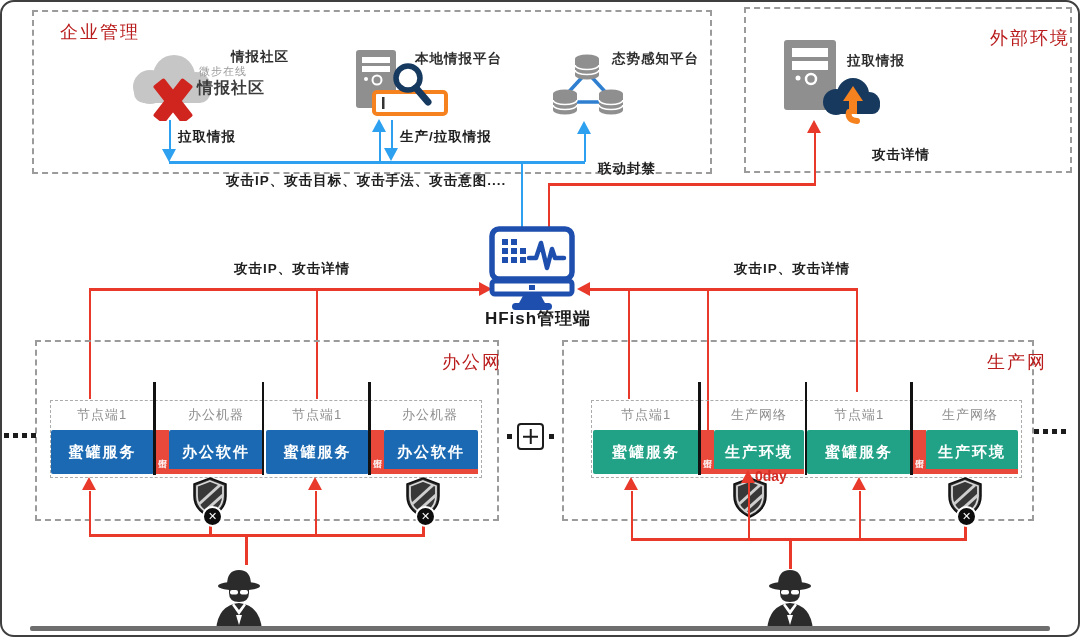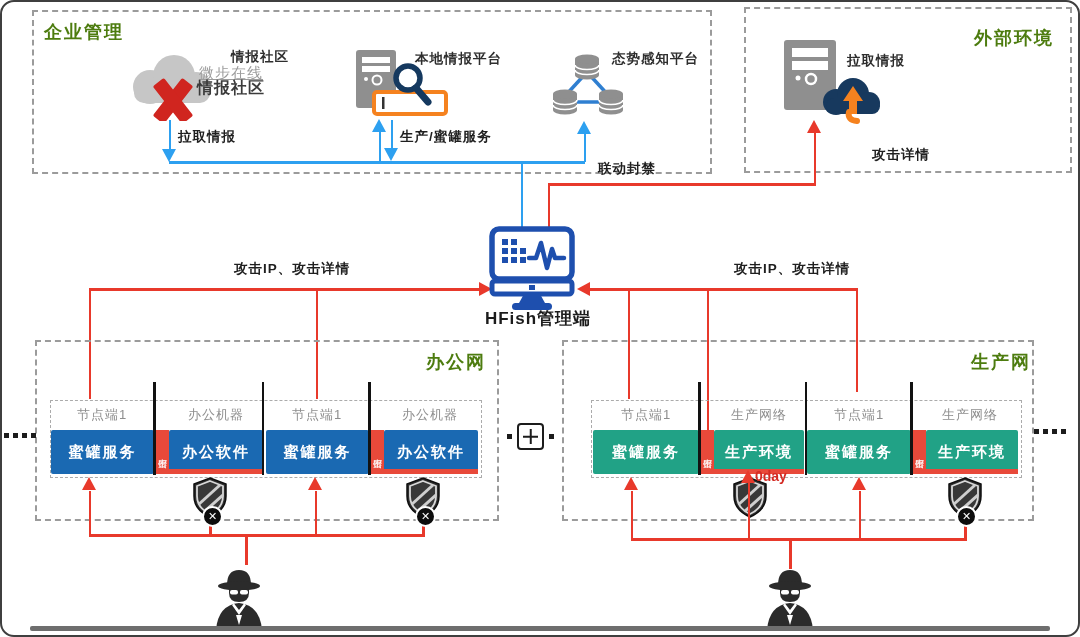--- a/index.html
+++ b/index.html
@@ -4,25 +4,25 @@
 <style>
   html,body{margin:0;padding:0;background:#fff;}
   .canvas{
     position:relative;width:1076px;height:633px;margin:0;
     border:2px solid #3f3f3f;border-radius:14px;background:#fff;overflow:hidden;
     font-family:"Liberation Sans","DejaVu Sans",sans-serif;color:#1c1c1c;
   }
   
   .dashed-box{position:absolute;border:2px dashed #9b9b9b;background:transparent;}
   .inner-box{position:absolute;border:1.5px dashed #ababab;}
-  .box-title{position:absolute;font-size:18px;font-weight:700;letter-spacing:2px;color:#4d7c0f;}
+  .box-title{position:absolute;font-size:18px;font-weight:400;letter-spacing:2px;color:#b91c1c;margin-left:16px;}
   .icon-label{position:absolute;font-size:13.5px;font-weight:600;color:#2e2e2e;letter-spacing:1px;}
   .flow-label{position:absolute;font-size:13.5px;font-weight:600;color:#1f1f1f;letter-spacing:1px;}
   .node-label{position:absolute;font-size:13px;font-weight:500;color:#8e8e8e;letter-spacing:1px;transform:translateX(-50%);white-space:nowrap;}
-  .brand-small{position:absolute;font-size:15px;color:#9c9c9c;letter-spacing:1px;text-decoration:underline;}
+  .brand-small{position:absolute;font-size:11px;color:#9c9c9c;letter-spacing:1px;}
   .brand-large{position:absolute;font-size:16px;font-weight:700;color:#3b3b3b;letter-spacing:1px;}
   .hfish-label{position:absolute;font-size:17px;font-weight:600;letter-spacing:1px;transform:translateX(-50%);}
   .zero-day{position:absolute;font-size:14px;font-weight:700;color:#d42b24;z-index:6;}
   
   .hl,.vl{position:absolute;}
   .hl{height:2.5px;} .vl{width:2.5px;}
   .red{background:#e8392b;} .blue{background:#2da0f0;} .sep{background:#121212;}
   .tri{position:absolute;width:0;height:0;}
   .tri.up.r{border-left:7px solid transparent;border-right:7px solid transparent;border-bottom:13px solid #e8392b;}
   .tri.right.r{border-top:7px solid transparent;border-bottom:7px solid transparent;border-left:13px solid #e8392b;}
@@ -138,31 +138,32 @@
   <span class="flow-label" style="left:870px;top:144px;">攻击详情</span>
 
   <div class="hl blue" style="left:167px;top:159px;width:416px;"></div>
   <div class="vl blue" style="left:166.5px;top:118px;height:30px;"></div>
   <div class="tri down b" style="left:160px;top:147px;"></div>
   <span class="flow-label" style="left:176px;top:126px;text-align:right;">拉取情报</span>
   <div class="vl blue" style="left:376.5px;top:129px;height:31px;"></div>
   <div class="tri up b" style="left:370px;top:117px;"></div>
   <div class="vl blue" style="left:388.5px;top:118px;height:29px;"></div>
   <div class="tri down b" style="left:382px;top:146px;"></div>
-  <span class="flow-label" style="left:398px;top:126px;">生产/蜜罐服务</span>
+  <span class="flow-label" style="left:398px;top:126px;">生产/拉取情报</span>
   <div class="vl blue" style="left:581.5px;top:131px;height:29px;"></div>
   <div class="tri up b" style="left:575px;top:119px;"></div>
   <span class="flow-label" style="left:596px;top:130px;margin-top:28px;">联动封禁</span>
   <div class="vl blue" style="left:518.5px;top:159px;height:66px;"></div>
 
   <div class="vl red" style="left:545.5px;top:181px;height:44px;"></div>
   <div class="hl red" style="left:546px;top:181px;width:268px;"></div>
   <div class="vl red" style="left:811.5px;top:130px;height:52px;"></div>
   <div class="tri up r" style="left:805px;top:118px;"></div>
 
+  <span class="flow-label" style="left:224px;top:170px;">攻击IP、攻击目标、攻击手法、攻击意图....</span>
 
   <div class="icon" style="left:486px;top:224px;z-index:3;">
     <svg width="88" height="84" viewBox="0 0 88 84">
       <rect x="4" y="3" width="80" height="50" rx="7" fill="#fff" stroke="#1e4fae" stroke-width="5.5"></rect>
       <g fill="#1e4fae">
         <rect x="14" y="13" width="6" height="6"></rect>
           <rect x="23" y="13" width="6" height="6"></rect>
         <rect x="14" y="22" width="6" height="6"></rect>
           <rect x="23" y="22" width="6" height="6"></rect>
           <rect x="32" y="22" width="6" height="6"></rect>

